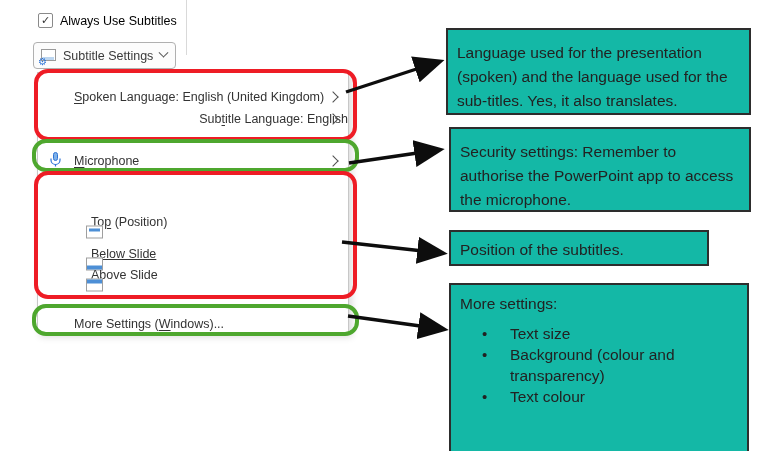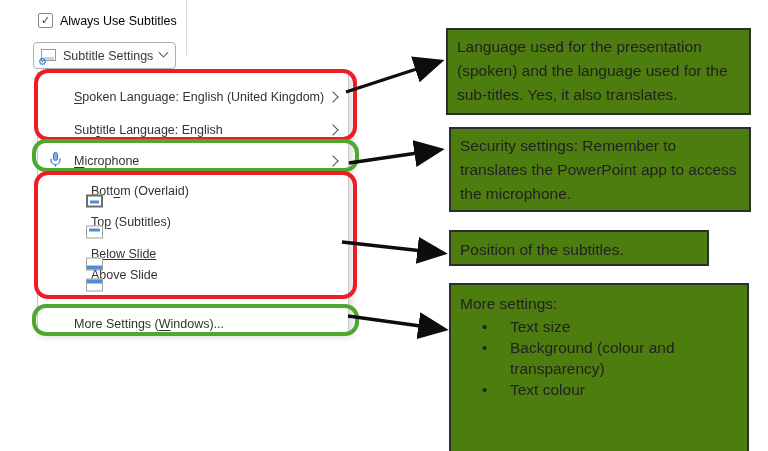--- a/index.html
+++ b/index.html
@@ -46,27 +46,27 @@
   
   .ann{position:absolute;border-radius:14px;pointer-events:none;box-sizing:border-box;}
   .ann.red{border:4px solid #ee1c25;}
   .ann.green{border:4px solid #4ea72e;}
   #ann-lang{left:34px;top:69px;width:323px;height:72px;}
   #ann-mic{left:32px;top:139px;width:327px;height:33px;}
   #ann-pos{left:34px;top:171px;width:323px;height:128px;}
   #ann-more{left:32px;top:304px;width:327px;height:32px;}
   .arrows{position:absolute;left:0;top:0;pointer-events:none;}
   
-  .callout{position:absolute;background:#4d7c0f;border:2px solid #2d2d2d;box-sizing:border-box;
-    color:#222;font-size:15.5px;line-height:24px;padding:5px 9px;}
+  .callout{position:absolute;background:#14b8a6;border:2px solid #2d2d2d;box-sizing:border-box;
+    color:#222;font-size:15.5px;line-height:24px;padding:11px 9px;}
   #co-lang{left:446px;top:28px;width:305px;height:87px;}
   #co-mic{left:449px;top:127px;width:302px;height:85px;}
   #co-pos{left:449px;top:230px;width:260px;height:36px;padding-top:6px;}
   #co-more{left:449px;top:283px;width:300px;height:197px;line-height:21px;padding-top:8px;}
-  #co-more ul{margin:2px 0 0 0;padding:0;list-style:none;}
+  #co-more ul{margin:9px 0 0 0;padding:0;list-style:none;}
   #co-more li{position:relative;padding-left:50px;line-height:21px;}
   #co-more li::before{content:"\2022";position:absolute;left:22px;font-size:15px;}
 </style>
 </head>
 <body>
 
 <div class="ribbon-sep"></div>
 
 <div class="chk-row">
   <span class="chk-box">✓</span>
@@ -83,49 +83,43 @@
   <span class="chev-down"></span>
 </div>
 
 <div class="menu">
 
   <div class="mi" style="top:8px;">
     <span><span></span><span class="key">S</span><span>poken Language: English (United Kingdom)</span></span>
     <span class="chev-r"></span>
   </div>
 
-  <div class="mi" style="top:41px;">
+  <div class="mi" style="top:30px;justify-content:flex-end;">
     <span><span>Sub</span><span class="key">t</span><span>itle Language: English</span></span>
     <span class="chev-r"></span>
   </div>
 
   <div class="mi" style="top:72px;">
     <span class="ic">
       <svg width="11" height="15" viewBox="0 0 11 15">
         <rect x="3.5" y="0.5" width="4" height="8" rx="2" fill="#7fb1e8" stroke="#2e74d6"></rect>
         <path d="M1 6.5 v1.5 a4.5 4.5 0 0 0 9 0 V6.5" fill="none" stroke="#2e74d6" stroke-width="1.2"></path>
         <line x1="5.5" y1="12.5" x2="5.5" y2="14.5" stroke="#2e74d6" stroke-width="1.2"></line>
       </svg>
     </span>
     <span><span></span><span class="key">M</span><span>icrophone</span></span>
     <span class="chev-r"></span>
   </div>
 
-  <div class="mi" style="top:102px;">
-    <span class="ic pos sel">
-        <span class="b inside-bottom"></span>
-      </span>
-    <span><span>Bott</span><span class="key">o</span><span>m (Overlaid)</span></span>
-  </div>
 
   <div class="mi" style="top:133px;">
     <span class="ic pos">
         <span class="b inside-top"></span>
       </span>
-    <span><span>To</span><span class="key">p</span><span> (Subtitles)</span></span>
+    <span><span>To</span><span class="key">p</span><span> (Position)</span></span>
   </div>
 
   <div class="mi" style="top:165px;text-decoration:underline;">
     <span class="ic pos">
         <span class="b edge-bottom"></span>
       </span>
     <span><span></span><span class="key">B</span><span>elow Slide</span></span>
   </div>
 
   <div class="mi" style="top:186px;padding-left:36px;">
@@ -154,21 +148,21 @@
     </marker>
   </defs>
   <line x1="346" y1="92" x2="438" y2="62" stroke="#0d0d0d" stroke-width="3.4" marker-end="url(#ah)"></line>
   <line x1="349" y1="163" x2="438" y2="150" stroke="#0d0d0d" stroke-width="3.4" marker-end="url(#ah)"></line>
   <line x1="342" y1="242" x2="441" y2="253" stroke="#0d0d0d" stroke-width="3.4" marker-end="url(#ah)"></line>
   <line x1="348" y1="316" x2="442" y2="329" stroke="#0d0d0d" stroke-width="3.4" marker-end="url(#ah)"></line>
 </svg>
 
 <div id="co-lang" class="callout">Language used for the presentation (spoken) and the language used for the sub-titles. Yes, it also translates.</div>
 
-<div id="co-mic" class="callout">Security settings: Remember to translates the PowerPoint app to access the microphone.</div>
+<div id="co-mic" class="callout">Security settings: Remember to authorise the PowerPoint app to access the microphone.</div>
 
 <div id="co-pos" class="callout">Position of the subtitles.</div>
 
 <div id="co-more" class="callout">
   <div>More settings:</div>
   <ul>
     <li>Text size</li>
     <li>Background (colour and transparency)</li>
     <li>Text colour</li>
   </ul>

